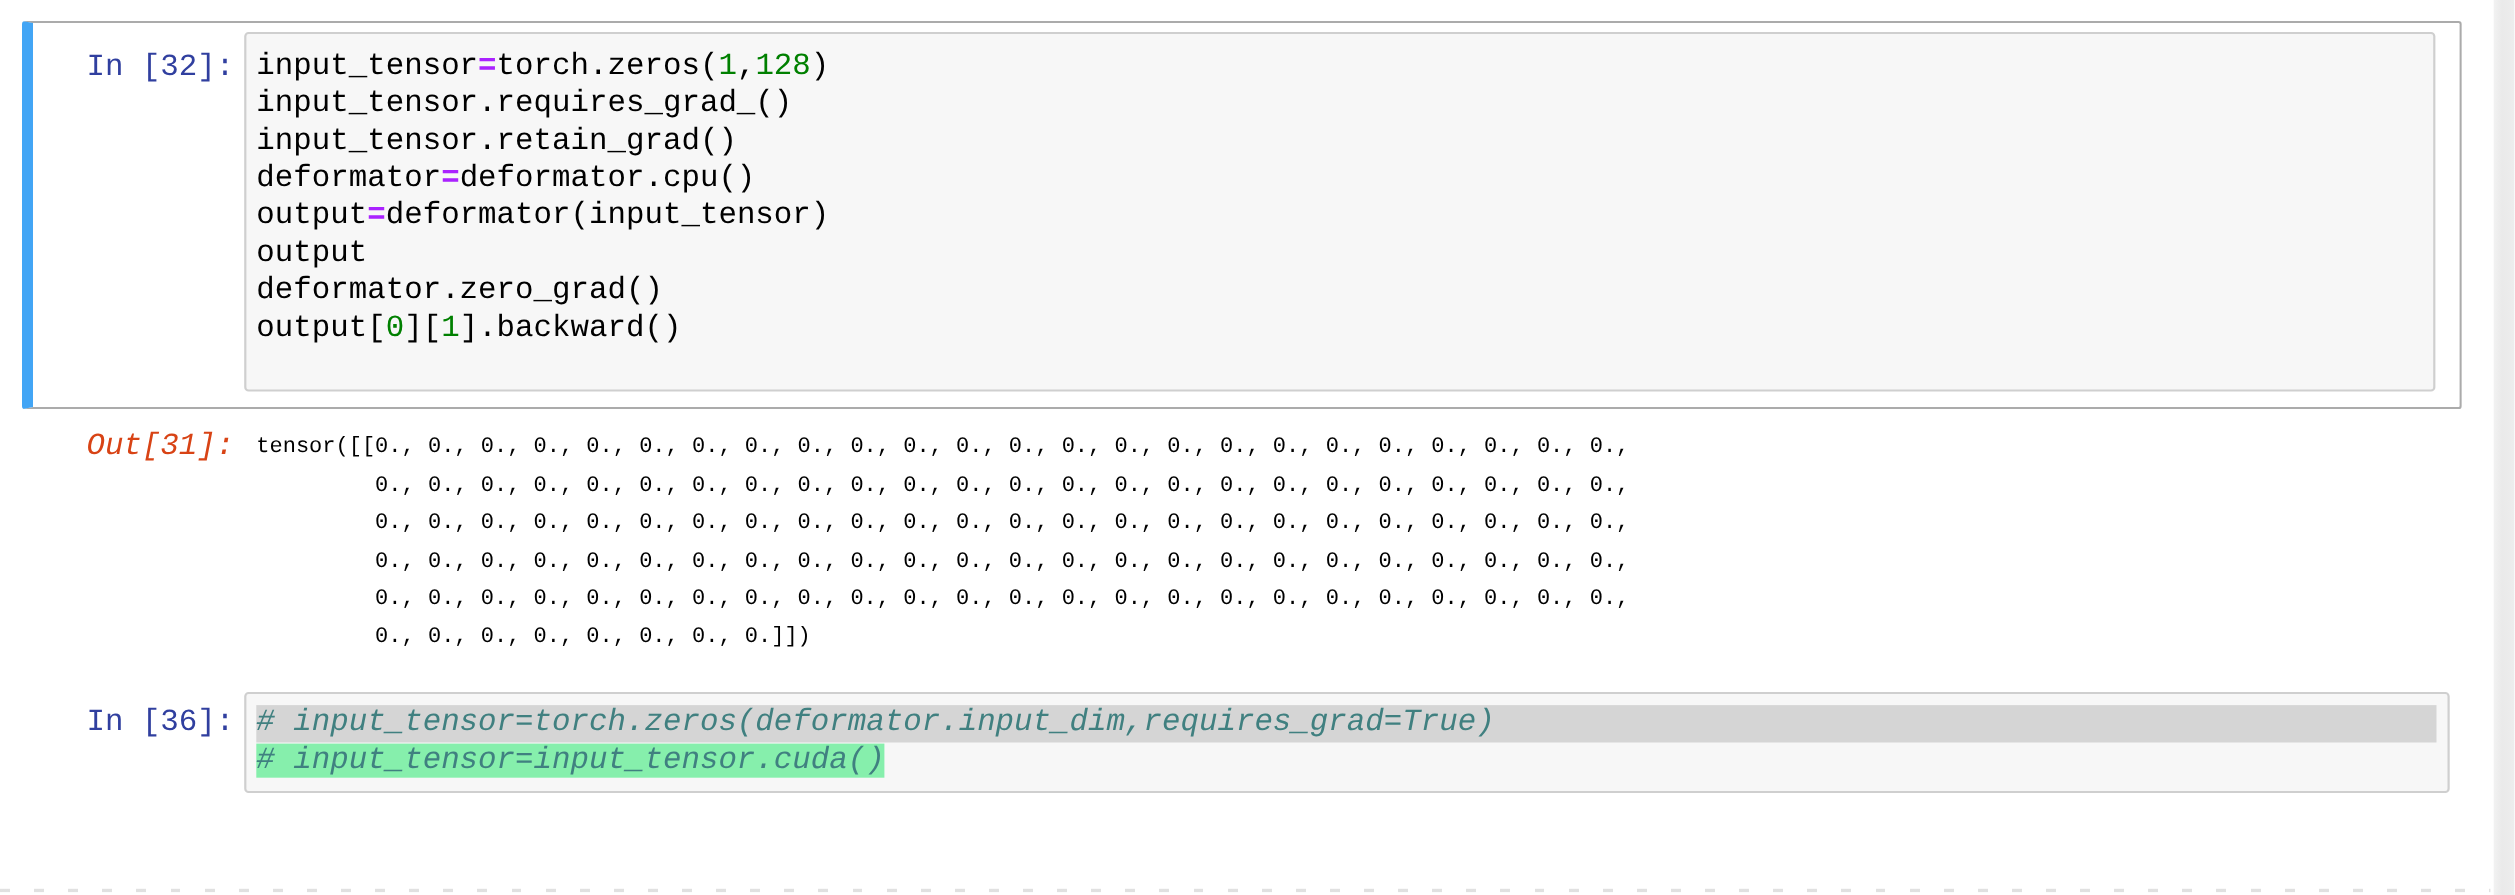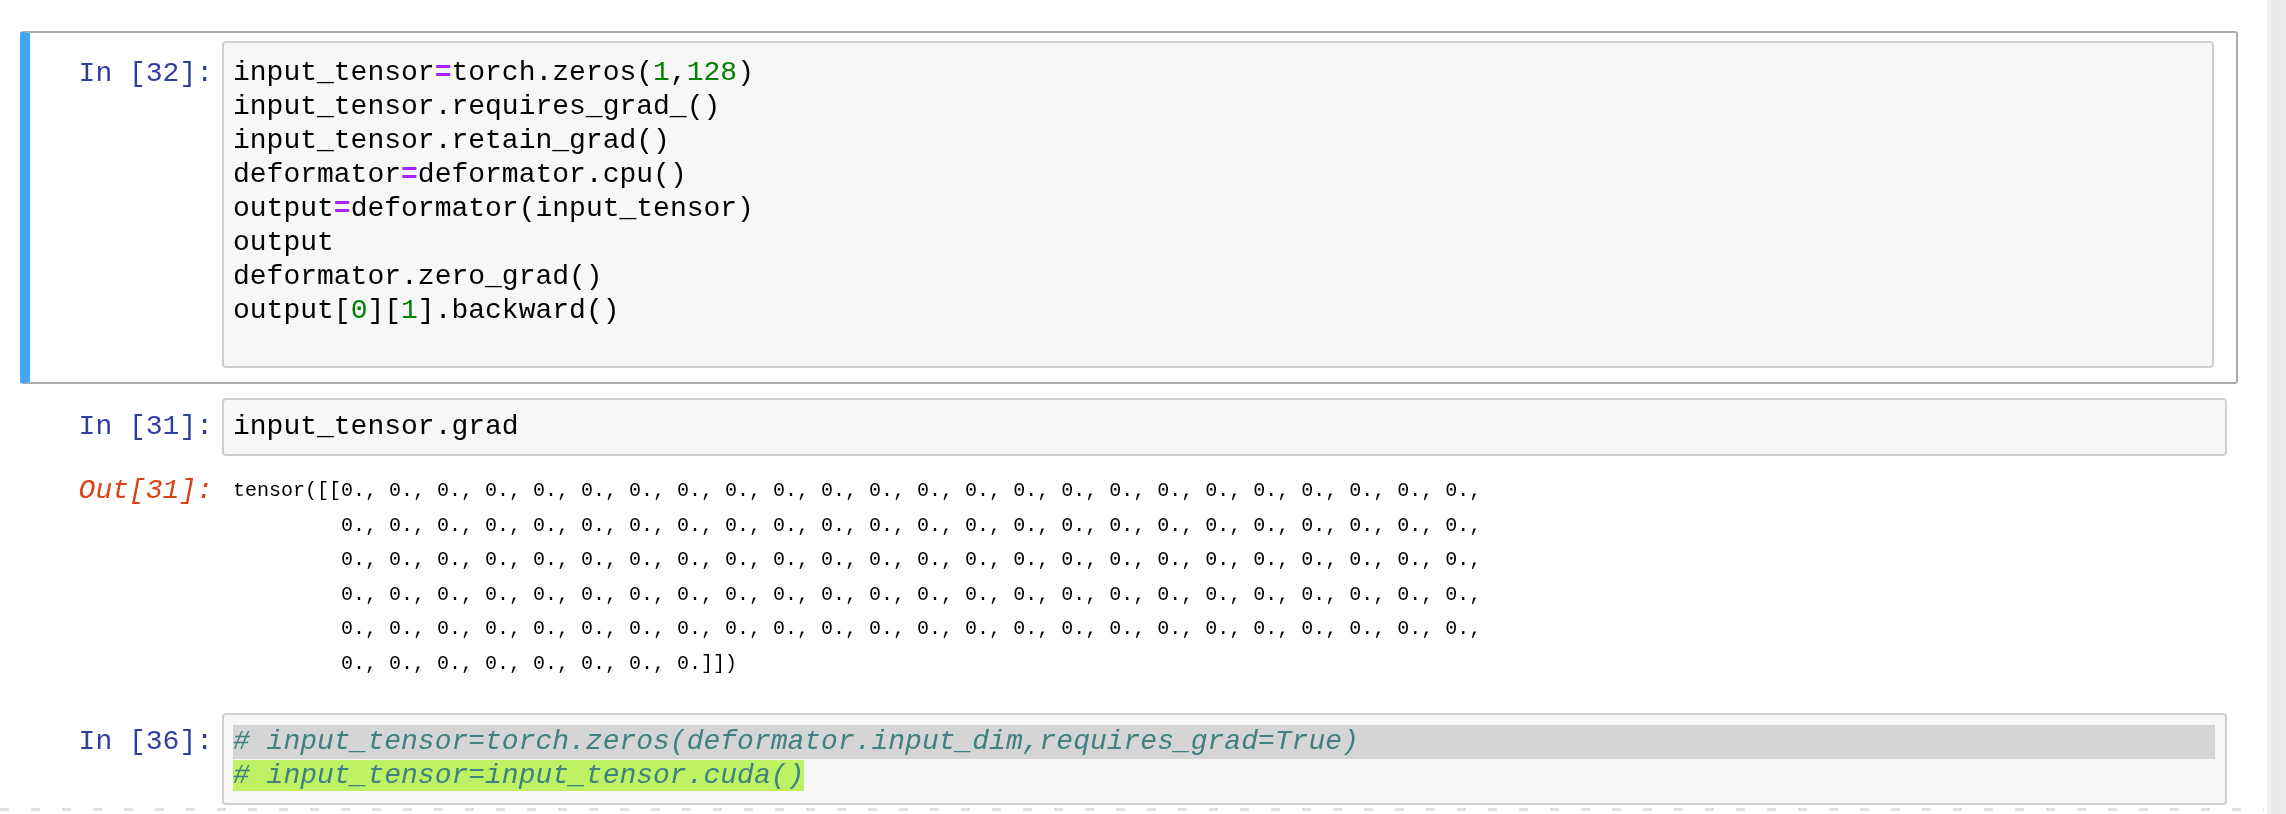--- a/index.html
+++ b/index.html
@@ -1,20 +1,20 @@
 <!DOCTYPE html>
 <html><head>
 <meta charset="utf-8">
 <style>
   html,body{margin:0;padding:0;background:#ffffff;}
   body{
     width:2286px;height:814px;position:relative;overflow:hidden;
     font-family:"Liberation Mono","DejaVu Sans Mono",monospace;
   }
-  .nb{position:absolute;left:20px;top:12px;width:2218px;}
+  .nb{position:absolute;left:20px;top:0;width:2218px;}
 
   
   .cellrow{display:flex;align-items:flex-start;}
   .prompt{
     font-size:28px;line-height:34px;text-align:right;
     padding-right:9px;box-sizing:border-box;flex:0 0 auto;
     white-space:pre;
   }
   .prompt.in{color:#303f9f;}
   .prompt.out{color:#d84315;}
@@ -53,21 +53,21 @@
   .outrow pre{
     margin:0;padding:6px 0 0 11px;
     font-family:"Liberation Mono","DejaVu Sans Mono",monospace;
     font-size:20px;line-height:34.5px;color:#000;white-space:pre;
   }
 
   
   .tok-op{color:#aa22ff;font-weight:bold;}
   .tok-num{color:#008000;}
   .tok-comment{color:#408080;font-style:italic;}
-  .tok-sel{background:#bef264;}
+  .tok-sel{background:#86efac;}
   .cm-line{white-space:pre;}
   .cm-line.sel-full{background:#d5d5d5;}
 
   
   .scroll-track{
     position:absolute;top:0;right:0;width:19px;height:814px;
     background:linear-gradient(90deg,#f2f2f2,#eaeaea 40%,#ededed);
   }
   .end-dashes{
     position:absolute;left:0;right:22px;bottom:3px;height:3px;
@@ -80,26 +80,20 @@
 
 <div class="nb">
 
   <div class="cell selected">
     <div class="prompt in">In [32]:</div>
     <div class="codebox">
       <pre><div class="cm-line"><span>input_tensor</span><span class="tok-op">=</span><span>torch.zeros(</span><span class="tok-num">1</span><span>,</span><span class="tok-num">128</span><span>)</span></div><div class="cm-line"><span>input_tensor.requires_grad_()</span></div><div class="cm-line"><span>input_tensor.retain_grad()</span></div><div class="cm-line"><span>deformator</span><span class="tok-op">=</span><span>deformator.cpu()</span></div><div class="cm-line"><span>output</span><span class="tok-op">=</span><span>deformator(input_tensor)</span></div><div class="cm-line"><span>output</span></div><div class="cm-line"><span>deformator.zero_grad()</span></div><div class="cm-line"><span>output[</span><span class="tok-num">0</span><span>][</span><span class="tok-num">1</span><span>].backward()</span></div></pre>
     </div>
   </div>
 
-  <div class="cell plain cellrow cell-in31">
-    <div class="prompt in">In [31]:</div>
-    <div class="codebox">
-      <pre><div class="cm-line"><span>input_tensor.grad</span></div></pre>
-    </div>
-  </div>
 
   <div class="outrow">
     <div class="prompt out">Out[31]:</div>
     <pre>tensor([[0., 0., 0., 0., 0., 0., 0., 0., 0., 0., 0., 0., 0., 0., 0., 0., 0., 0., 0., 0., 0., 0., 0., 0.,
          0., 0., 0., 0., 0., 0., 0., 0., 0., 0., 0., 0., 0., 0., 0., 0., 0., 0., 0., 0., 0., 0., 0., 0.,
          0., 0., 0., 0., 0., 0., 0., 0., 0., 0., 0., 0., 0., 0., 0., 0., 0., 0., 0., 0., 0., 0., 0., 0.,
          0., 0., 0., 0., 0., 0., 0., 0., 0., 0., 0., 0., 0., 0., 0., 0., 0., 0., 0., 0., 0., 0., 0., 0.,
          0., 0., 0., 0., 0., 0., 0., 0., 0., 0., 0., 0., 0., 0., 0., 0., 0., 0., 0., 0., 0., 0., 0., 0.,
          0., 0., 0., 0., 0., 0., 0., 0.]])</pre>
   </div>

